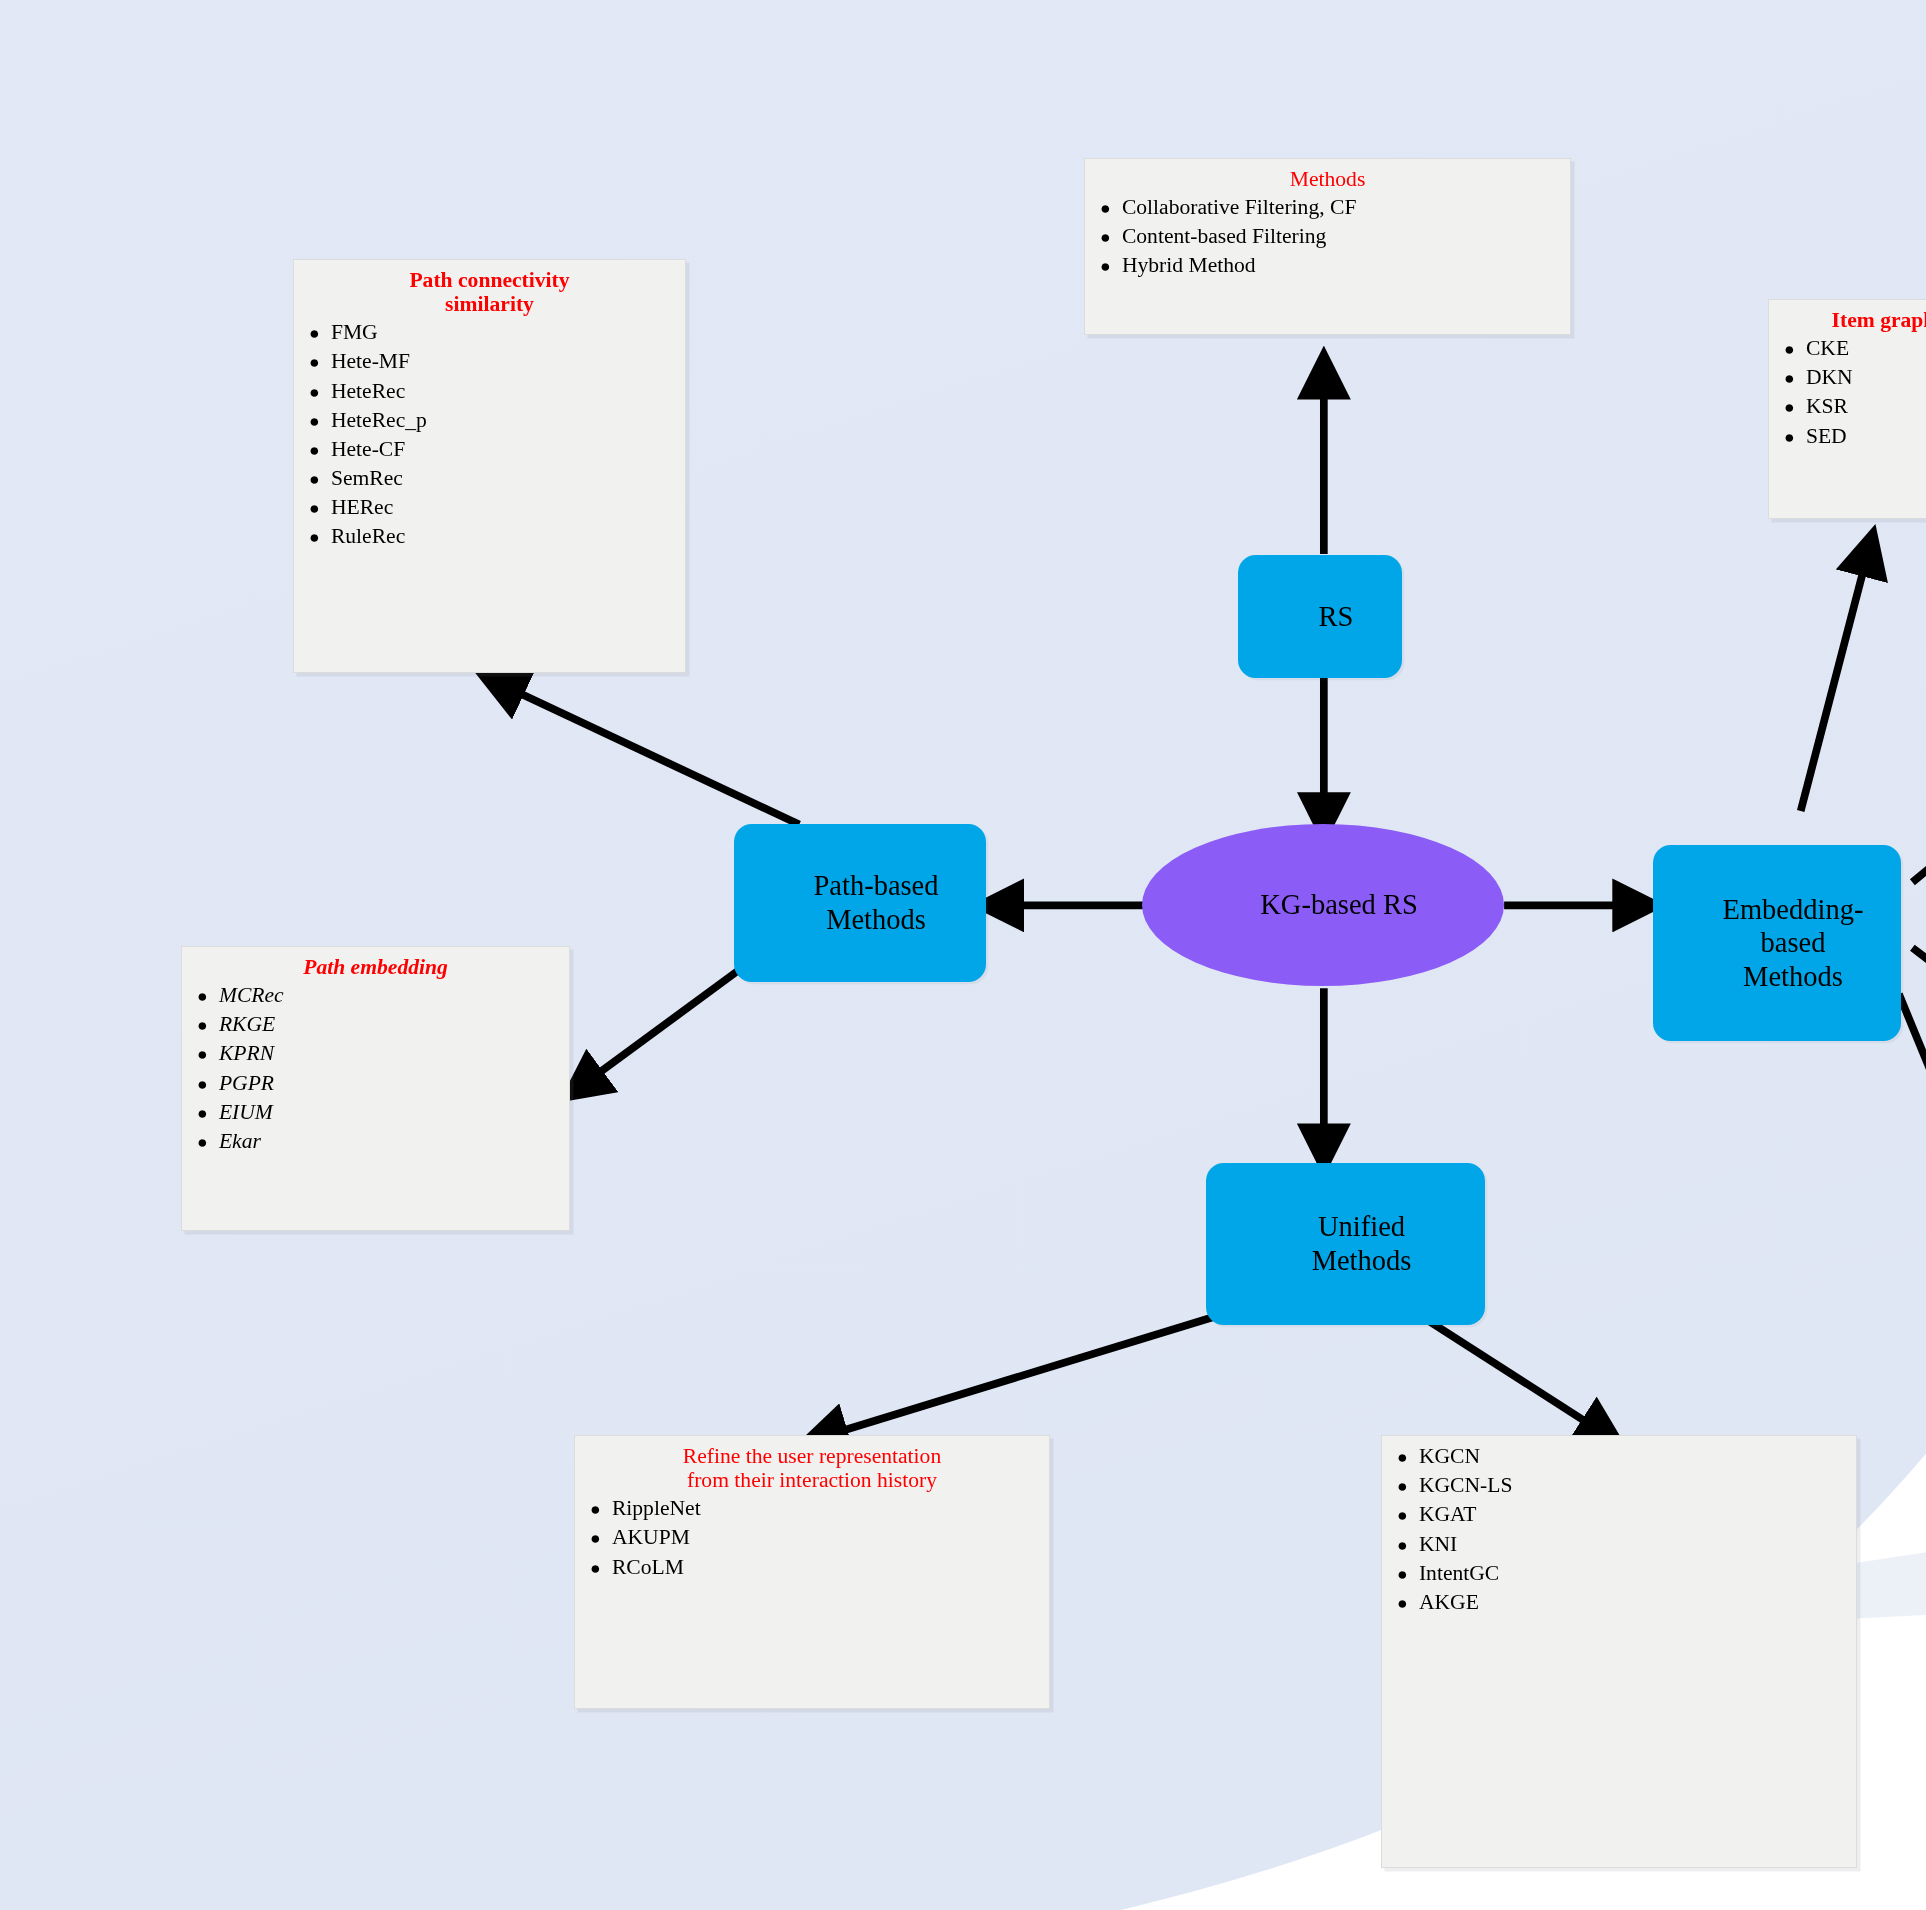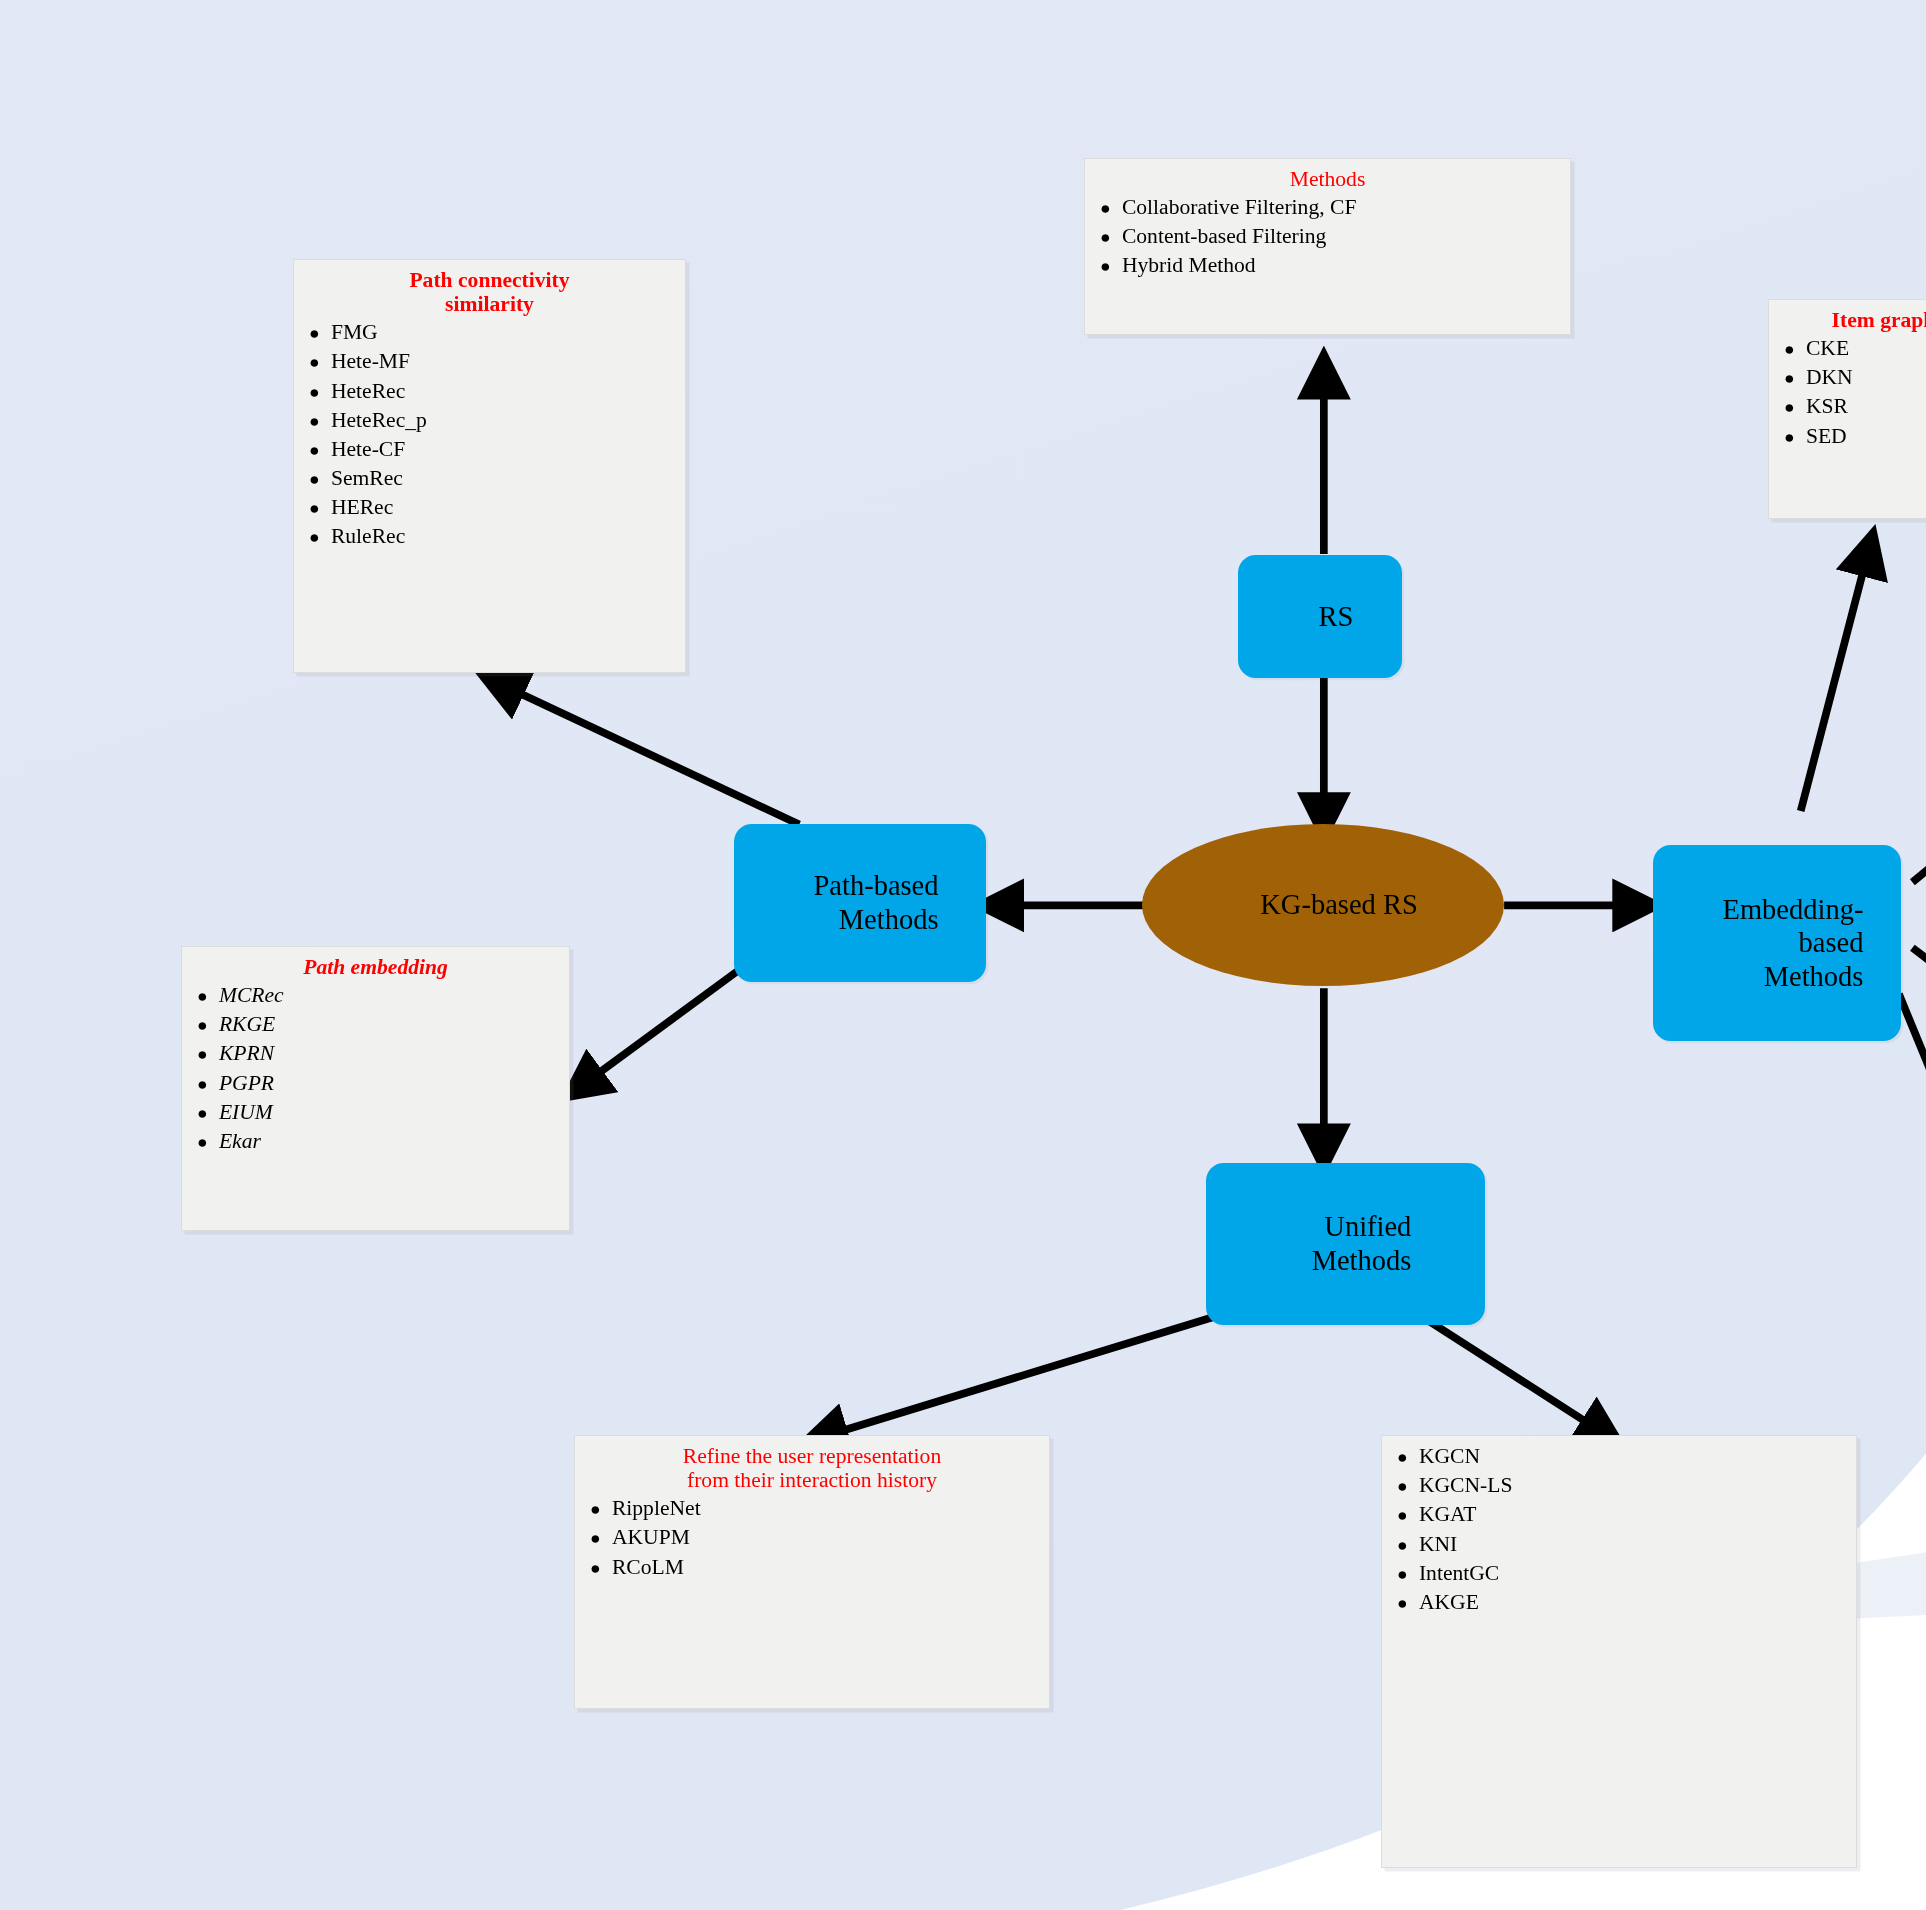--- a/index.html
+++ b/index.html
@@ -49,34 +49,34 @@
     font-size:17.7px;
     line-height:1;
   }
   .card li .txt{flex:1 1 auto;}
   
   .node{
     position:absolute;
     display:flex;
     align-items:center;
     justify-content:center;
-    text-align:right;
+    text-align:center;
     color:#000;
     font-size:28.5px;
     line-height:1.18;
     box-sizing:border-box;
     padding-left:32px;
   }
   .node.blue{
     background:#00A6E8;
     border-radius:17.7px;
     box-shadow:2.3px 2.3px 0 rgba(120,125,140,.10);
   }
   .node.green{
-    background:#a16207;
+    background:#8b5cf6;
     border-radius:50%;
   }
 </style>
 </head>
 <body>
 
 <div id="stage">
 
   <svg class="full bg-layer" viewBox="0 0 7015 4960" preserveAspectRatio="none">
     <defs>

